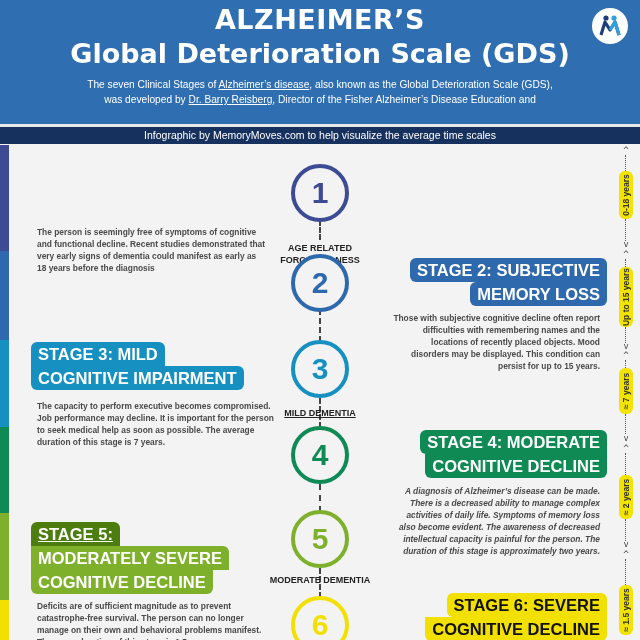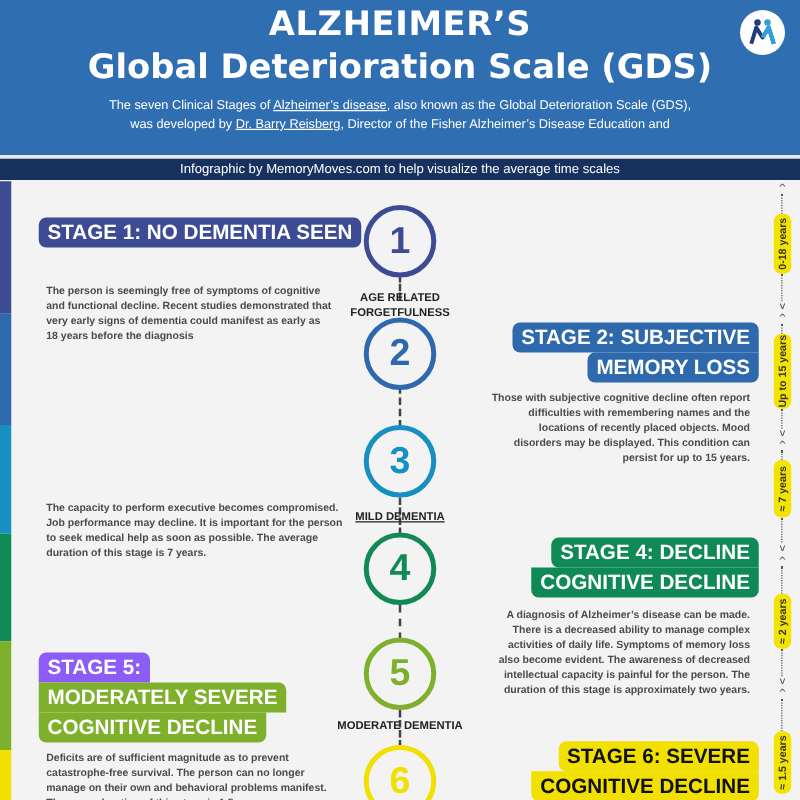--- a/index.html
+++ b/index.html
@@ -64,52 +64,51 @@
   <div class="strip" style="top:427px;height:86px;background:#108a55;"></div>
   <div class="strip" style="top:513px;height:87px;background:#7fb02c;"></div>
   <div class="strip" style="top:600px;height:40px;background:#f1e000;"></div>
 
   <div class="dash" style="top:220px;height:20px;"></div>
   <div class="dash" style="top:300px;height:42px;"></div>
   <div class="dash" style="top:398px;height:30px;"></div>
   <div class="dash" style="top:484px;height:28px;"></div>
   <div class="dash" style="top:568px;height:30px;"></div>
 
-  <div class="stage-title" style="left:31px;top:174px;">
-    <span class="ln" style="background:#3d4a94;">STAGE 1: NO DEMENTIA SEEN</span>
-  </div>
   <div class="desc" style="left:37px;top:204px;width:230px;margin-top:22px;">The person is seemingly free of symptoms of cognitive and functional decline. Recent studies demonstrated that very early signs of dementia could manifest as early as 18 years before the diagnosis</div>
   <div class="circle" style="left:291px;top:164px;border-color:#3d4a94;color:#3d4a94;">1</div>
-  <div class="phase" style="top:232px;">
+  <div class="phase" style="top:242px;">
     <div>AGE RELATED</div>
     <div>FORGETFULNESS</div>
   </div>
 
   <div class="stage-title" style="left:390px;top:258px;width:217px;text-align:right;">
     <div><span class="ln" style="background:#2e68ad;border-radius:6px 6px 0 6px;">STAGE 2: SUBJECTIVE</span></div>
     <div><span class="ln" style="background:#2e68ad;border-radius:6px 0 6px 6px;">MEMORY LOSS</span></div>
   </div>
   <div class="desc right" style="left:392px;top:312px;width:208px;">Those with subjective cognitive decline often report difficulties with remembering names and the locations of recently placed objects. Mood disorders may be displayed. This condition can persist for up to 15 years.</div>
   <div class="circle" style="left:291px;top:254px;border-color:#2e68ad;color:#2e68ad;">2</div>
 
   <div class="stage-title" style="left:31px;top:342px;">
+    <div><span class="ln" style="background:#1690c0;border-radius:6px 6px 0 0;">STAGE 3: MILD</span></div>
+    <div><span class="ln" style="background:#1690c0;border-radius:0 6px 6px 6px;">COGNITIVE IMPAIRMENT</span></div>
   </div>
   <div class="desc" style="left:37px;top:400px;width:245px;">The capacity to perform executive becomes compromised. Job performance may decline. It is important for the person to seek medical help as soon as possible. The average duration of this stage is 7 years.</div>
   <div class="circle" style="left:291px;top:340px;border-color:#1690c0;color:#1690c0;">3</div>
   <div class="phase" style="top:407px;text-decoration:underline;">MILD DEMENTIA</div>
 
   <div class="stage-title" style="left:380px;top:430px;width:227px;text-align:right;">
-    <div><span class="ln" style="background:#108a55;border-radius:6px 6px 0 6px;">STAGE 4: DECLINE</span></div>
+    <div><span class="ln" style="background:#108a55;border-radius:6px 6px 0 6px;">STAGE 4: MODERATE</span></div>
     <div><span class="ln" style="background:#108a55;border-radius:0 0 6px 6px;">COGNITIVE DECLINE</span></div>
   </div>
-  <div class="desc right" style="left:390px;top:485px;width:210px;">A diagnosis of Alzheimer’s disease can be made. There is a decreased ability to manage complex activities of daily life. Symptoms of memory loss also become evident. The awareness of decreased intellectual capacity is painful for the person. The duration of this stage is approximately two years.</div>
+  <div class="desc right" style="left:390px;top:485px;width:210px;font-style:italic;">A diagnosis of Alzheimer’s disease can be made. There is a decreased ability to manage complex activities of daily life. Symptoms of memory loss also become evident. The awareness of decreased intellectual capacity is painful for the person. The duration of this stage is approximately two years.</div>
   <div class="circle" style="left:291px;top:426px;border-color:#108a55;color:#108a55;">4</div>
 
   <div class="stage-title" style="left:31px;top:522px;">
-    <div><span class="ln" style="background:#8b5cf6;border-radius:6px 6px 0 0;">STAGE 5:</span></div>
+    <div><span class="ln" style="background:#4d7c0f;border-radius:6px 6px 0 0;text-decoration:underline;">STAGE 5:</span></div>
     <div><span class="ln" style="background:#7fb02c;border-radius:0 6px 0 0;">MODERATELY SEVERE</span></div>
     <div><span class="ln" style="background:#7fb02c;border-radius:0 0 6px 6px;">COGNITIVE DECLINE</span></div>
   </div>
   <div class="desc" style="left:37px;top:600px;width:230px;">Deficits are of sufficient magnitude as to prevent catastrophe-free survival. The person can no longer manage on their own and behavioral problems manifest. The mean duration of this stage is 1.5</div>
   <div class="circle" style="left:291px;top:510px;border-color:#7fb02c;color:#7fb02c;">5</div>
   <div class="phase" style="top:574px;">MODERATE DEMENTIA</div>
 
   <div class="stage-title" style="left:400px;top:593px;width:207px;text-align:right;color:#111;">
     <div><span class="ln" style="background:#f1e000;border-radius:6px 6px 0 6px;">STAGE 6: SEVERE</span></div>
     <div><span class="ln" style="background:#f1e000;border-radius:0 0 6px 6px;">COGNITIVE DECLINE</span></div>

